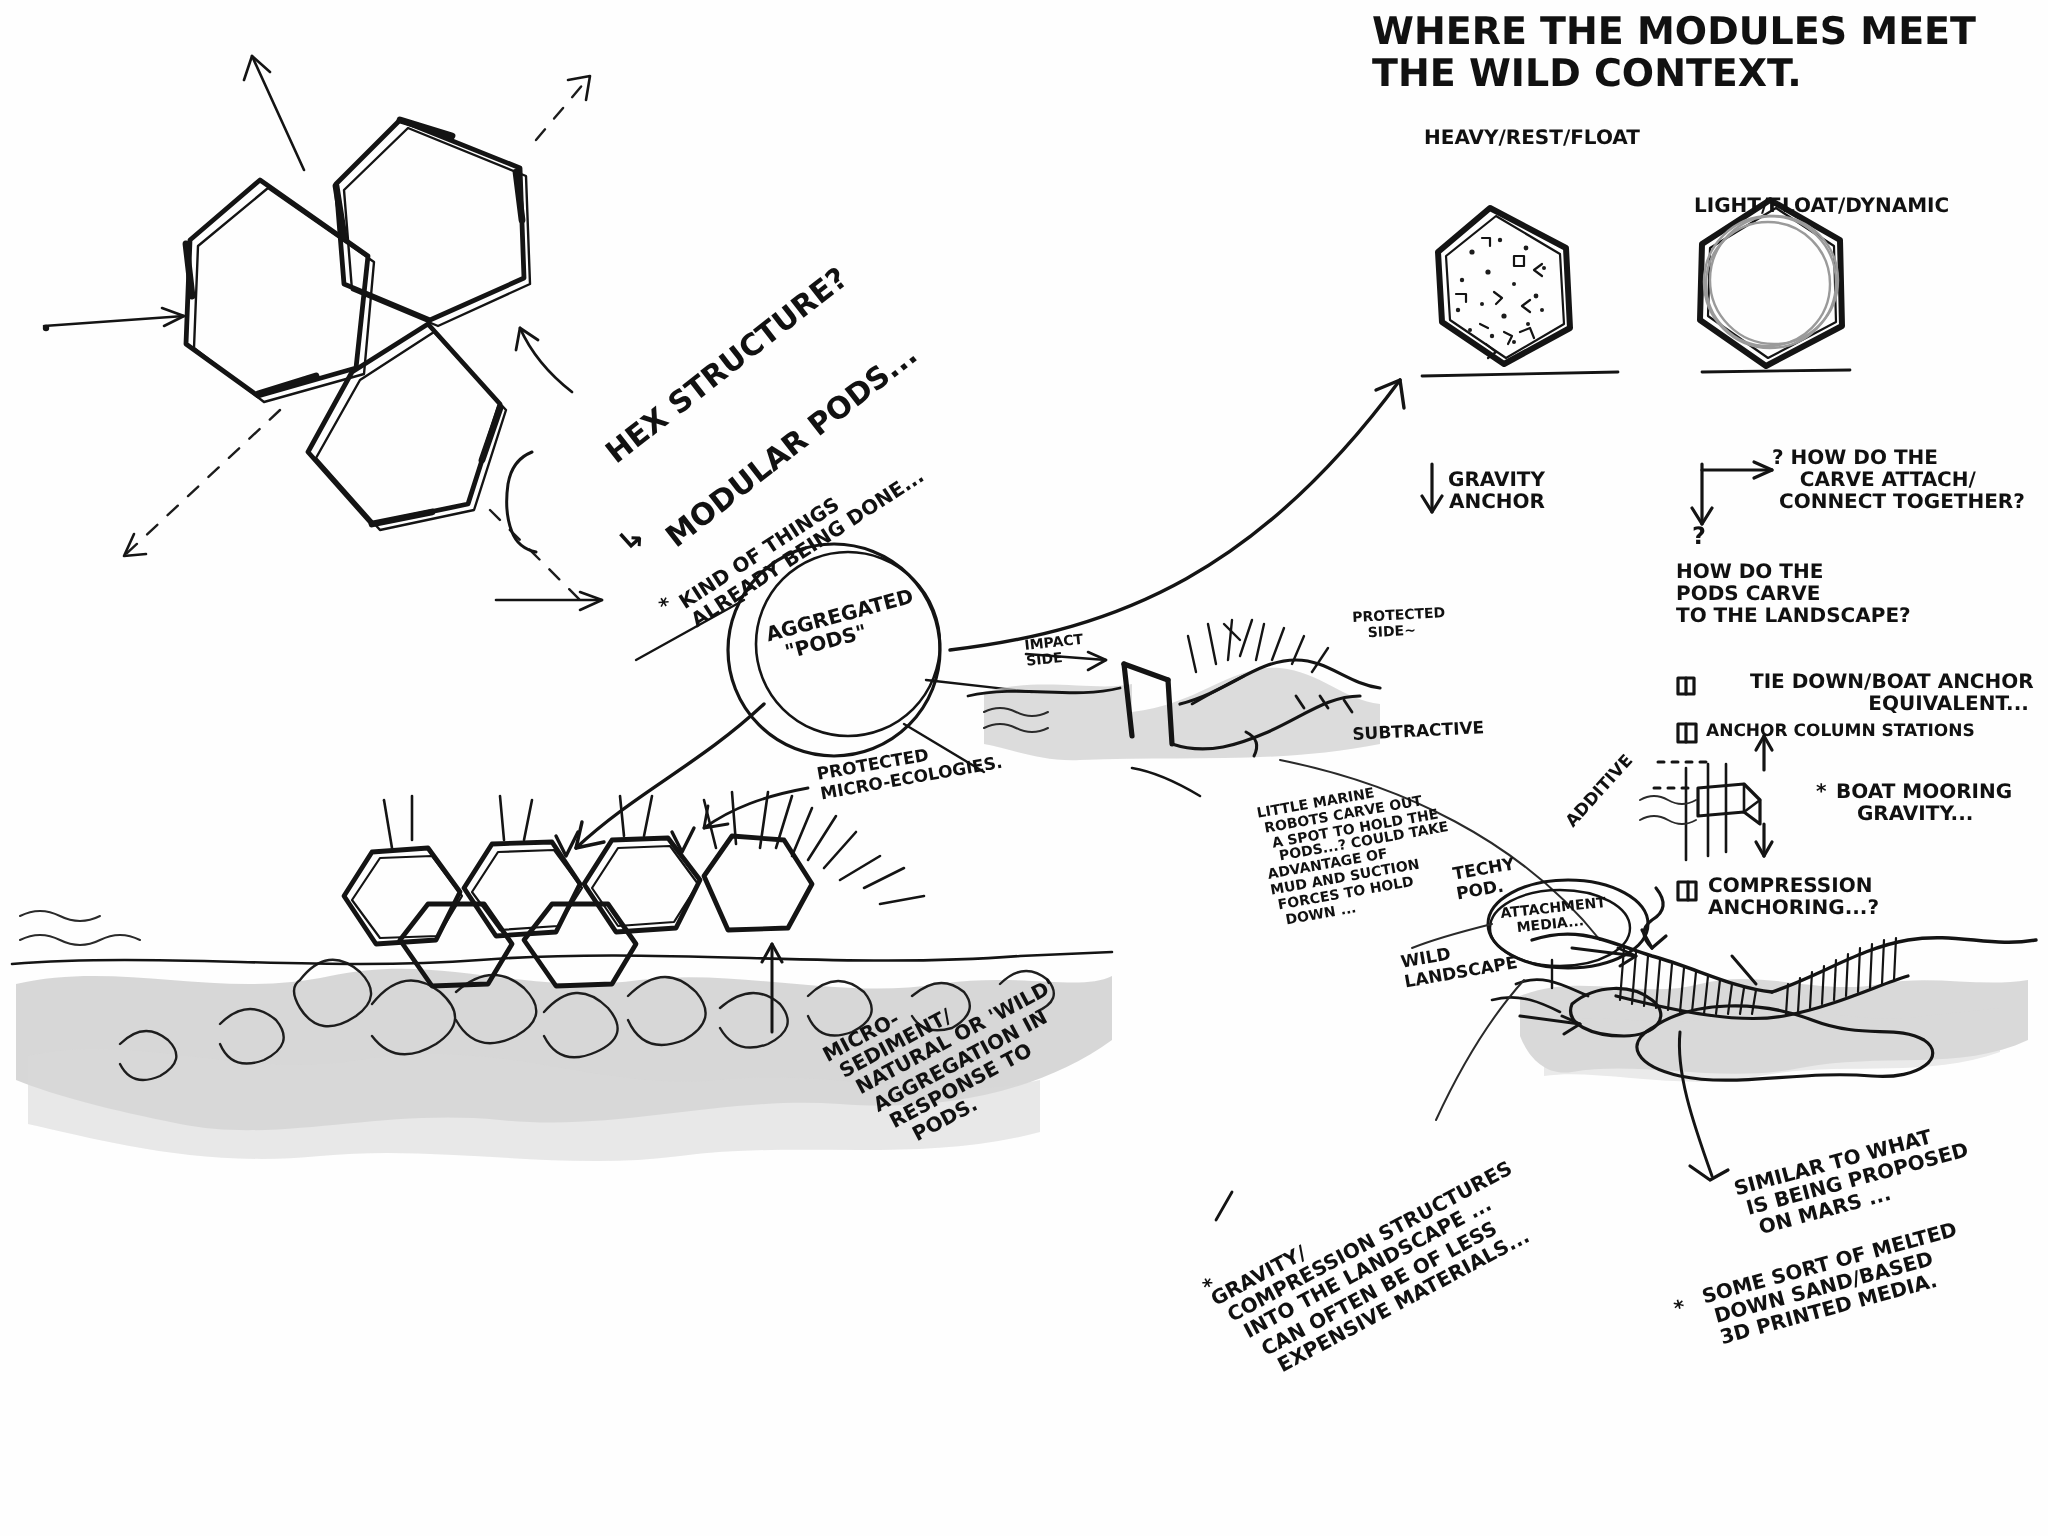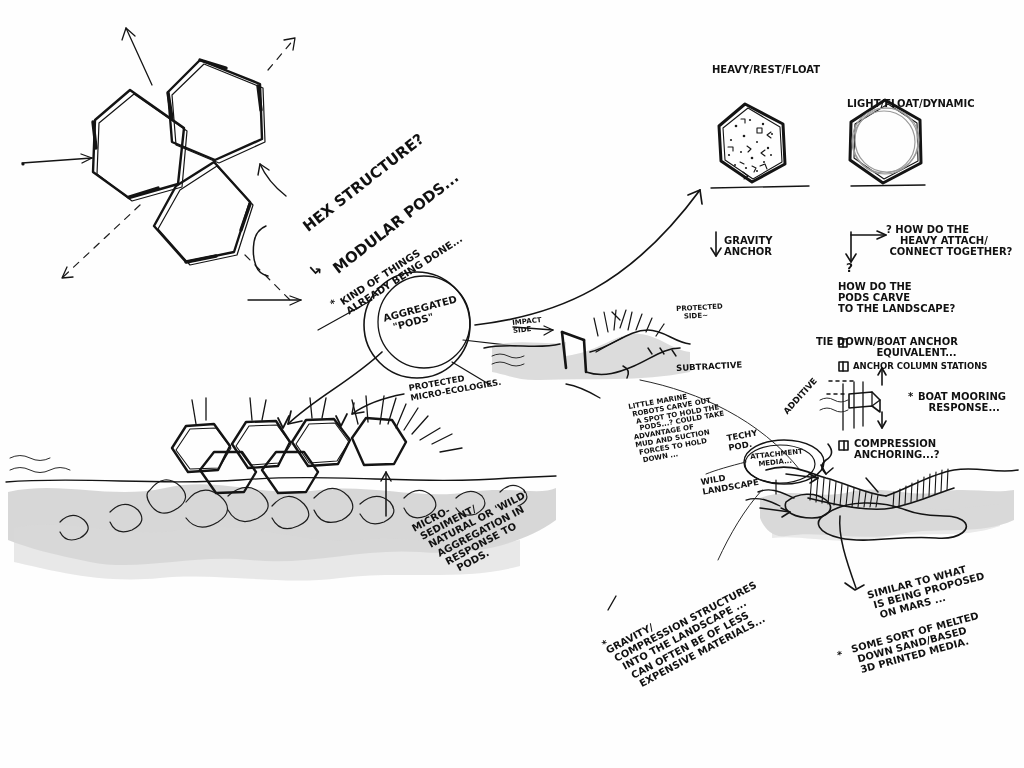--- a/index.html
+++ b/index.html
@@ -373,47 +373,49 @@
     <g>
       <path class="ink" stroke-width="1.3" d="M600 398 C590 392, 578 386, 566 384"></path>
     </g>
 
     <g>
       <path class="ink" stroke-width="1.4" d="M616 596 L608 610"></path>
     </g>
 
   </svg>
 
+  <div class="label xl" style="left:686px;top:6px;">WHERE THE MODULES MEET
+THE WILD CONTEXT.</div>
 
   <div class="label s" style="left:712px;top:64px;">HEAVY/REST/FLOAT</div>
 
   <div class="label s" style="left:847px;top:62px;margin-top:36px;">LIGHT/FLOAT/DYNAMIC</div>
 
-  <div class="label s" style="left:724px;top:235px;">GRAVITY
+  <div class="label s" style="left:724px;top:235px;text-align:right;">GRAVITY
 ANCHOR</div>
 
   <div class="label s" style="left:886px;top:224px;">? HOW DO THE
-    HEAVY ATTACH/
+    CARVE ATTACH/
  CONNECT TOGETHER?</div>
 
   <div class="label m" style="left:846px;top:262px;">?</div>
 
   <div class="label s" style="left:838px;top:281px;">HOW DO THE
 PODS CARVE
 TO THE LANDSCAPE?</div>
 
-  <div class="label s" style="left:816px;top:336px;text-align:center;">TIE DOWN/BOAT ANCHOR
+  <div class="label s" style="left:875px;top:336px;">TIE DOWN/BOAT ANCHOR
                  EQUIVALENT...</div>
 
   <div class="label xs" style="left:853px;top:362px;">ANCHOR COLUMN STATIONS</div>
 
   <div class="label s" style="left:908px;top:391px;">*</div>
 
   <div class="label s" style="left:918px;top:391px;">BOAT MOORING
-   RESPONSE...</div>
+   GRAVITY...</div>
 
   <div class="label s" style="left:854px;top:438px;">COMPRESSION
 ANCHORING...?</div>
 
   <div class="label l rot-38" style="left:300px;top:222px;">HEX STRUCTURE?</div>
 
   <div class="label l rot-42" style="left:306px;top:268px;">↳</div>
 
   <div class="label l rot-38" style="left:330px;top:264px;">MODULAR PODS...</div>
 

